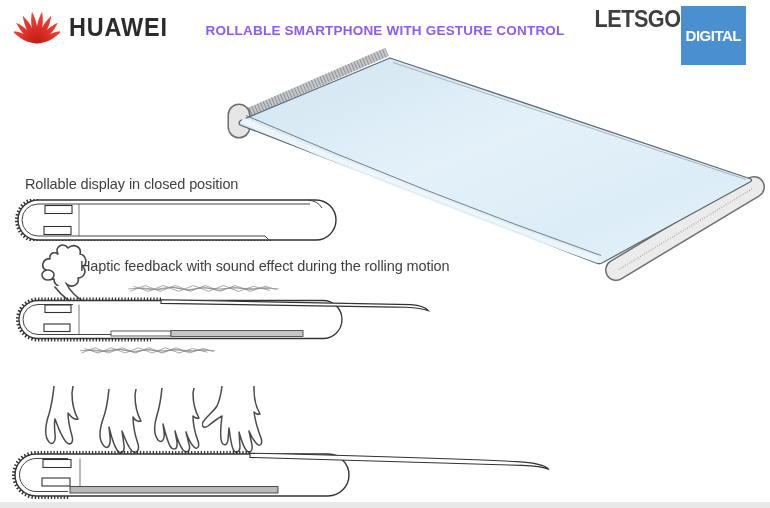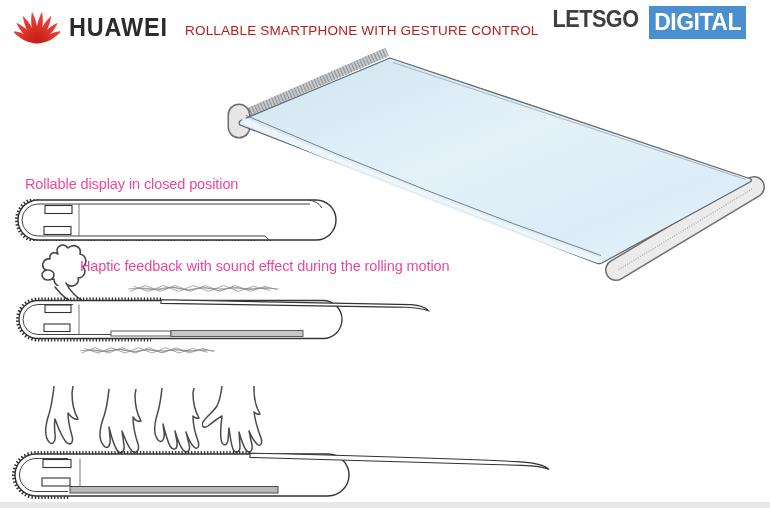--- a/index.html
+++ b/index.html
@@ -4,30 +4,30 @@
 <style>
   html,body{margin:0;padding:0;background:#fff;}
   .canvas{position:relative;width:770px;height:508px;background:#ffffff;overflow:hidden;
           font-family:"Liberation Sans",sans-serif;}
   .abs{position:absolute;}
 
   
   .huawei{left:14px;top:7px;display:flex;align-items:center;gap:9px;}
   .huawei-word{font-size:26px;font-weight:bold;color:#2b2b2b;letter-spacing:1px;
                transform:scaleX(.9);transform-origin:left center;display:inline-block;}
-  .title{left:185px;top:23px;width:400px;font-size:13.5px;font-weight:normal;
-         color:#b91c1c;letter-spacing:.2px;}
+  .title{left:185px;top:23px;width:400px;text-align:center;font-size:13.5px;font-weight:bold;
+         color:#8b5cf6;letter-spacing:.2px;}
   .lgd{right:24px;top:6px;display:flex;align-items:stretch;font-weight:bold;}
   .lgd-letsgo{font-size:23px;color:#3f3f41;letter-spacing:-.5px;line-height:27px;
               transform:scaleX(.94);transform-origin:right center;display:inline-block;}
-  .lgd-digital{font-size:23px;color:#ffffff;background:#4a90d0;padding:3px 5px;margin-left:11px;
+  .lgd-digital{font-size:15px;color:#ffffff;background:#4a90d0;padding:16px 5px;margin-left:0;
                letter-spacing:-.5px;line-height:27px;display:inline-block;}
 
   
-  .label{font-size:14.5px;color:#ec4899;letter-spacing:-.1px;white-space:nowrap;}
+  .label{font-size:14.5px;color:#404040;letter-spacing:-.1px;white-space:nowrap;}
   .lbl-closed{left:25px;top:176px;}
   .lbl-haptic{left:80px;top:258px;text-align:right;}
   .lbl-gesture{left:24px;top:368px;}
 
   svg{display:block;}
   .bottom-strip{left:0;top:502px;width:770px;height:6px;background:#dcdcdc;opacity:.65;}
 </style>
 </head>
 <body>
 

